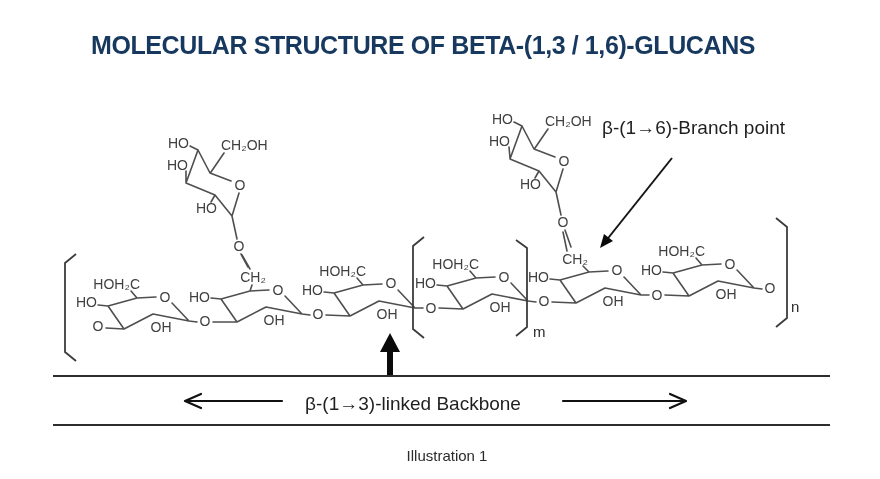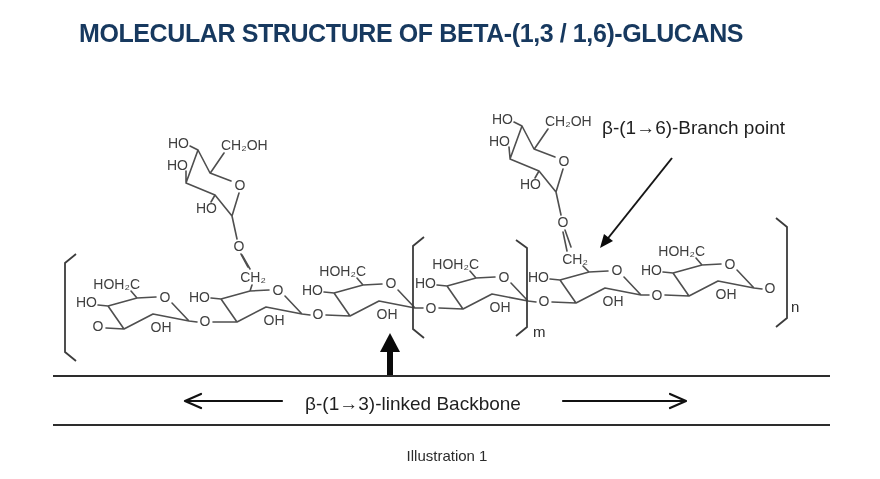--- a/index.html
+++ b/index.html
@@ -1,21 +1,21 @@
 <!DOCTYPE html>
 <html><head>
 <meta charset="utf-8">
 <style>
   html,body{margin:0;padding:0;}
   body{
     width:880px;height:479px;position:relative;background:#ffffff;
     font-family:"Liberation Sans",sans-serif;overflow:hidden;
   }
   .title{
-    position:absolute;left:79px;top:20px;margin:0;
+    position:absolute;left:79px;top:20px;margin:12px;
     font-size:25px;font-weight:bold;letter-spacing:-0.4px;line-height:1.1;
     color:#17395f;white-space:nowrap;
   }
   svg{position:absolute;left:0;top:0;}
   .bond{stroke:#4f4f4f;stroke-width:1.6;fill:none;stroke-linecap:round;stroke-linejoin:round;}
   .bracket{stroke:#3c3c3c;stroke-width:1.8;fill:none;stroke-linejoin:miter;}
   .atom{font-family:"Liberation Sans",sans-serif;font-size:14px;fill:#3f3f3f;}
   .sub{font-family:"Liberation Sans",sans-serif;font-size:15px;fill:#2b2b2b;}
   .annot{font-family:"Liberation Sans",sans-serif;font-size:19px;fill:#1f1f1f;}
   .annot-sm{font-family:"Liberation Sans",sans-serif;font-size:19px;fill:#1f1f1f;}

